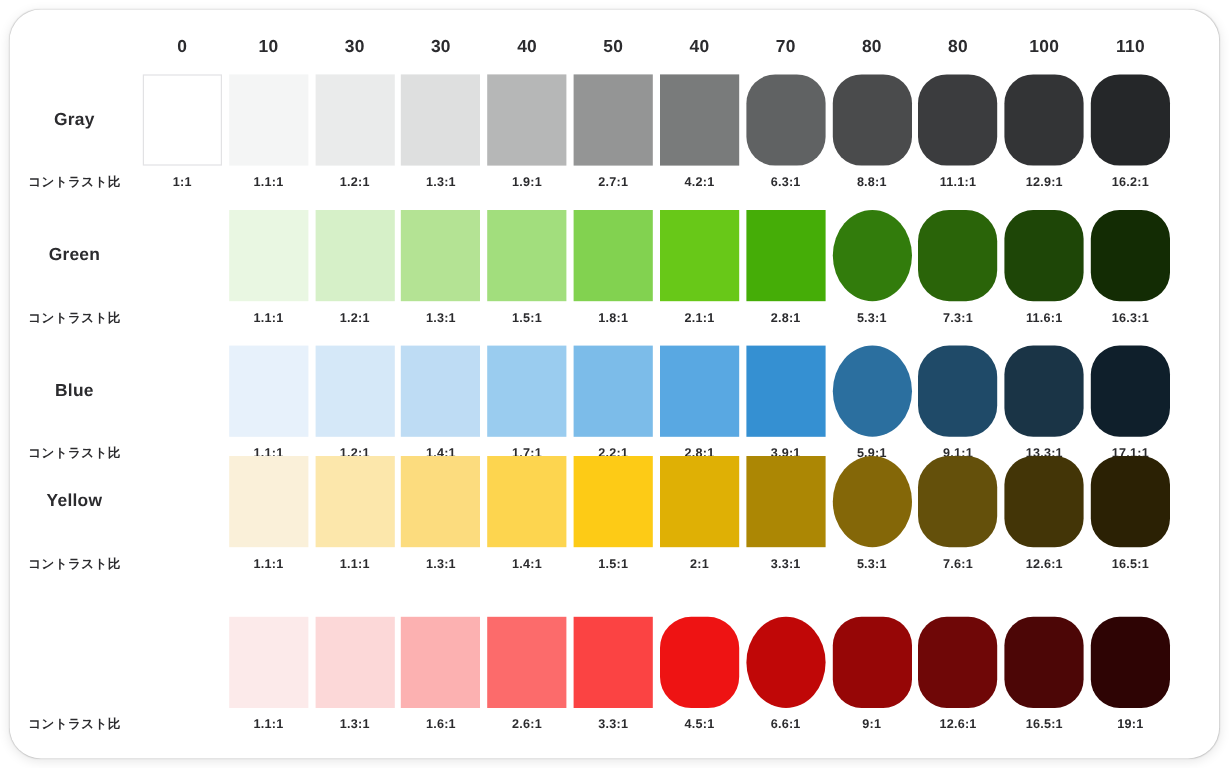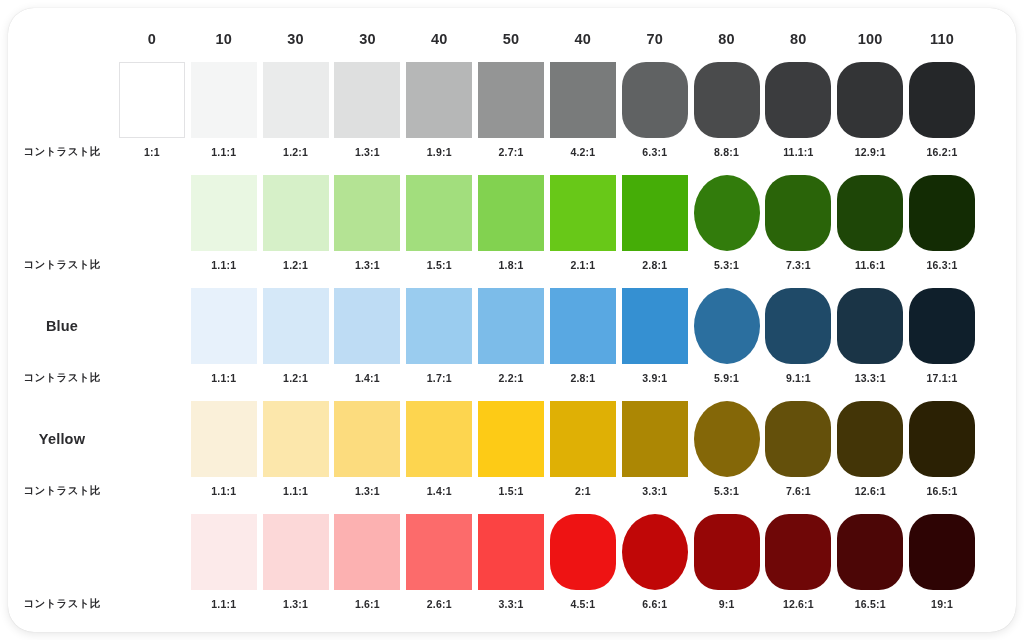--- a/index.html
+++ b/index.html
@@ -148,20 +148,21 @@
       <div class="col-header">40</div>
       <div class="col-header">70</div>
       <div class="col-header">80</div>
       <div class="col-header">80</div>
       <div class="col-header">100</div>
       <div class="col-header">110</div>
     </div>
 
     <div id="rows-host">
         <div class="row" style="top: 52px;">
+          <div class="row-label">Gray</div>
           <div class="ratio-label">コントラスト比</div>
           <div class="swatch-track">
             <div class="cell">
               <div class="swatch outlined" style="background: rgb(255, 255, 255); border-radius: 0px;"></div>
             </div>
             <div class="cell">
               <div class="swatch" style="background: rgb(244, 245, 245); border-radius: 0px;"></div>
             </div>
             <div class="cell">
               <div class="swatch" style="background: rgb(234, 235, 235); border-radius: 0px;"></div>
@@ -203,20 +204,21 @@
             <div class="ratio-cell">2.7:1</div>
             <div class="ratio-cell">4.2:1</div>
             <div class="ratio-cell">6.3:1</div>
             <div class="ratio-cell">8.8:1</div>
             <div class="ratio-cell">11.1:1</div>
             <div class="ratio-cell">12.9:1</div>
             <div class="ratio-cell">16.2:1</div>
           </div>
         </div>
         <div class="row" style="top: 165px;">
+          <div class="row-label">Green</div>
           <div class="ratio-label">コントラスト比</div>
           <div class="swatch-track">
             <div class="cell">
               <div class="swatch empty" style="border-radius: 0px;"></div>
             </div>
             <div class="cell">
               <div class="swatch" style="background: rgb(233, 247, 226); border-radius: 0px;"></div>
             </div>
             <div class="cell">
               <div class="swatch" style="background: rgb(214, 240, 200); border-radius: 0px;"></div>
@@ -313,21 +315,21 @@
             <div class="ratio-cell">1.7:1</div>
             <div class="ratio-cell">2.2:1</div>
             <div class="ratio-cell">2.8:1</div>
             <div class="ratio-cell">3.9:1</div>
             <div class="ratio-cell">5.9:1</div>
             <div class="ratio-cell">9.1:1</div>
             <div class="ratio-cell">13.3:1</div>
             <div class="ratio-cell">17.1:1</div>
           </div>
         </div>
-        <div class="row" style="top: 391px;">
+        <div class="row" style="top: 370px;">
           <div class="row-label">Yellow</div>
           <div class="ratio-label">コントラスト比</div>
           <div class="swatch-track">
             <div class="cell">
               <div class="swatch empty" style="border-radius: 0px;"></div>
             </div>
             <div class="cell">
               <div class="swatch" style="background: rgb(250, 240, 217); border-radius: 0px;"></div>
             </div>
             <div class="cell">

